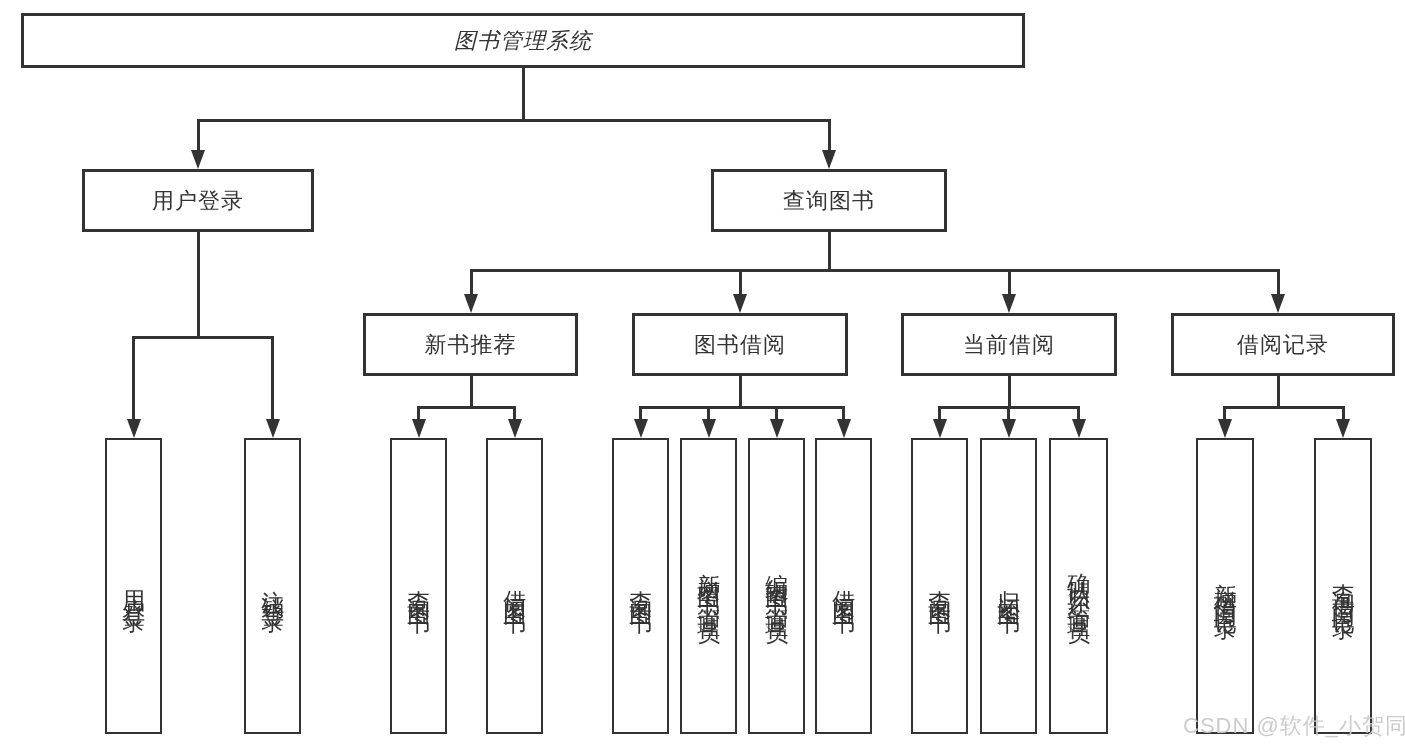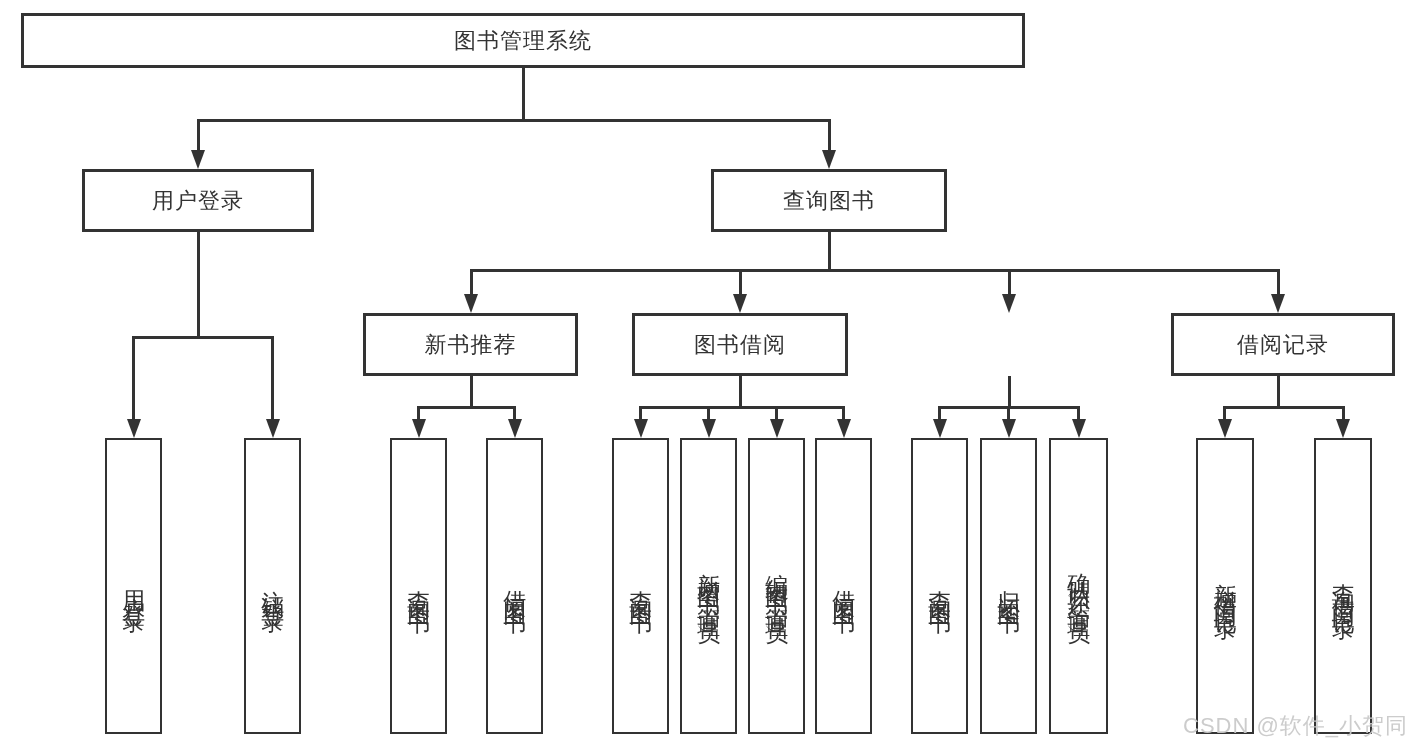--- a/index.html
+++ b/index.html
@@ -17,21 +17,21 @@
     position: absolute;
     box-sizing: border-box;
     border: 3px solid #333333;
     background: #ffffff;
     color: #333333;
     display: flex;
     align-items: center;
     justify-content: center;
   }
   .hnode { font-size: 22px; letter-spacing: 1px; }
-  .root-node { border-width: 3px; }
+  .root-node { border-width: 3px; font-style: italic; }
   .vnode { border-width: 2px; }
   .vnode .vtext {
     writing-mode: vertical-rl;
     text-orientation: mixed;
     font-size: 23px;
     letter-spacing: 7px;
     line-height: 1.1;
     white-space: nowrap;
   }
   .vline { position: absolute; width: 3px; background: #333333; }
@@ -71,20 +71,23 @@
   </div>
 
   <div class="node hnode" style="left:363px; top:313px; width:215px; height:63px;">
     <span>新书推荐</span>
   </div>
 
   <div class="node hnode" style="left:632px; top:313px; width:216px; height:63px;">
     <span>图书借阅</span>
   </div>
 
+  <div class="node hnode" style="left:901px; top:313px; width:216px; height:63px;">
+    <span>当前借阅</span>
+  </div>
 
   <div class="node hnode" style="left:1171px; top:313px; width:224px; height:63px;">
     <span>借阅记录</span>
   </div>
 
   <div class="node vnode" style="left:105px; top:438px; width:57px; height:296px;">
     <span class="vtext">用户登录</span>
   </div>
   <div class="node vnode" style="left:244px; top:438px; width:57px; height:296px;">
     <span class="vtext">注销登录</span>

